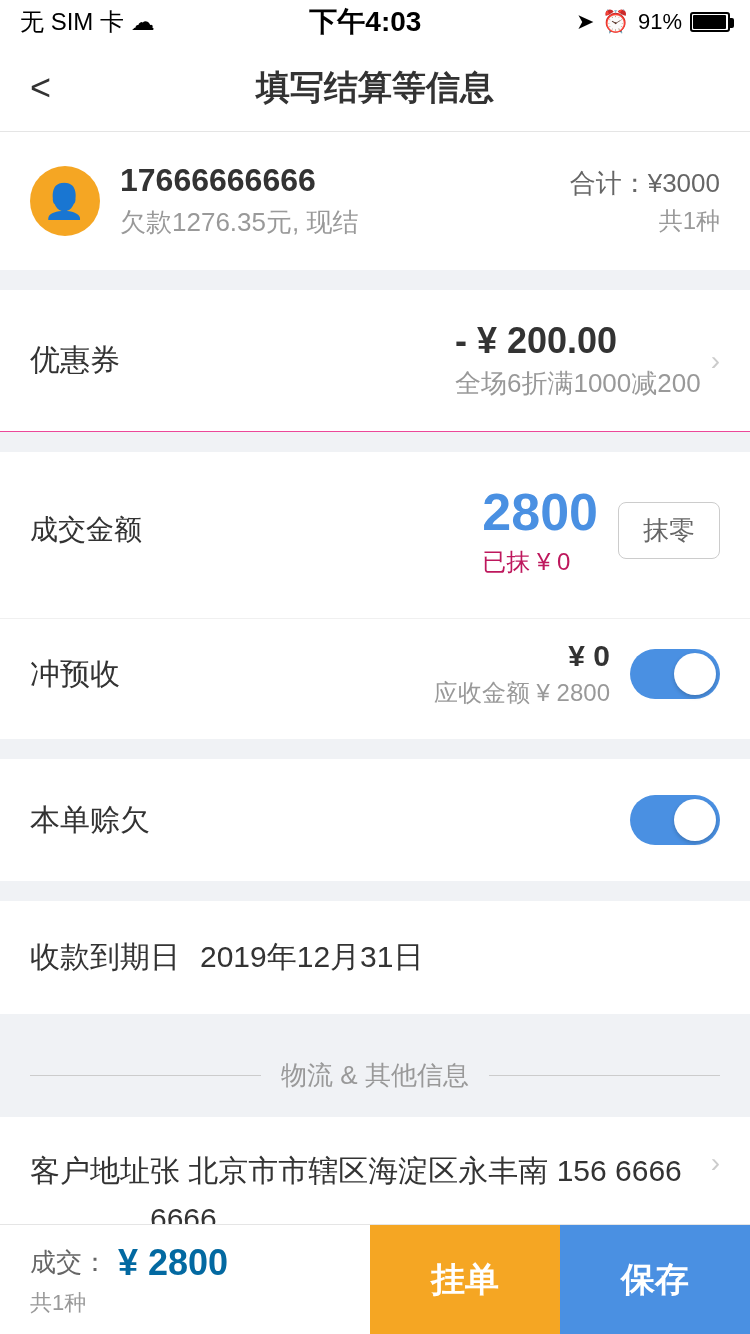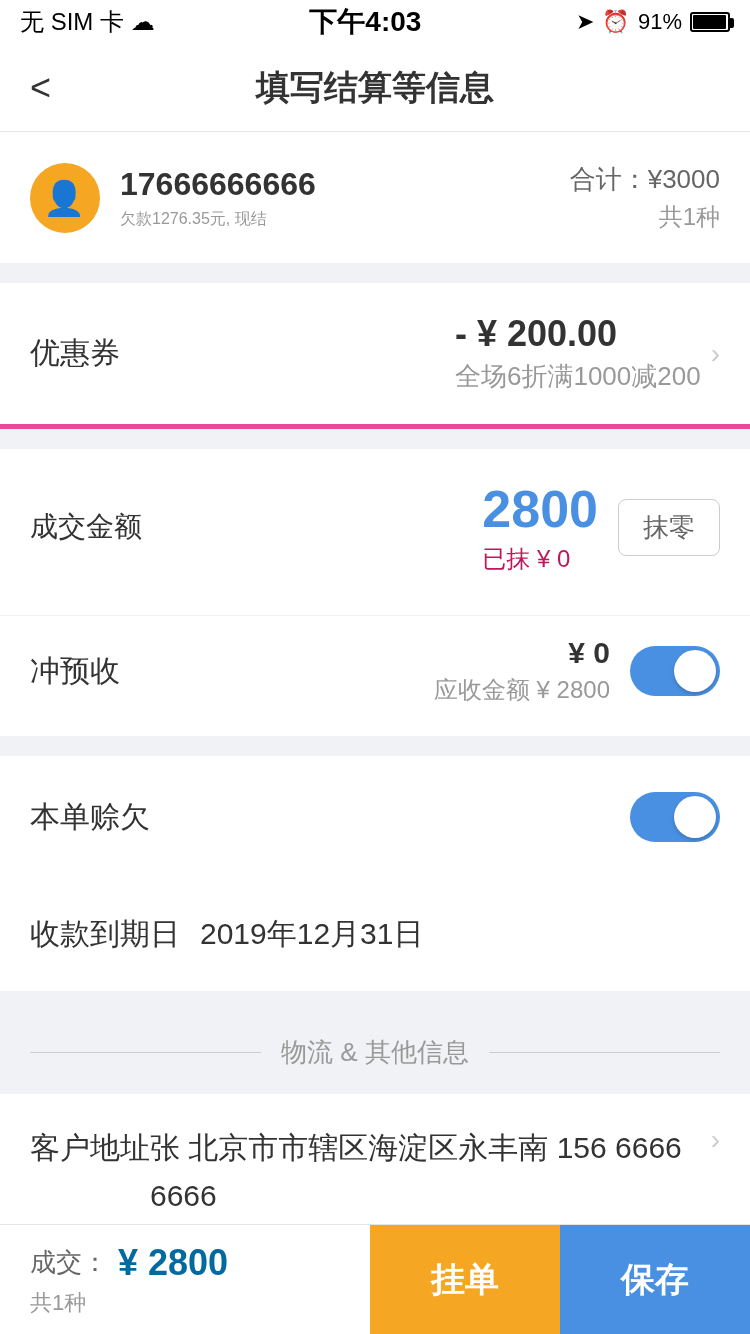--- a/index.html
+++ b/index.html
@@ -85,21 +85,21 @@
       justify-content: center;
       font-size: 34px;
       color: #fff;
     }
     .customer-info .phone {
       font-size: 32px;
       font-weight: 600;
       color: #333;
     }
     .customer-info .debt {
-      font-size: 16px;
+      font-size: 26px;
       color: #999;
       margin-top: 6px;
     }
     .customer-right {
       text-align: right;
     }
     .customer-right .total-label {
       font-size: 26px;
       color: #666;
     }
@@ -109,21 +109,21 @@
       margin-top: 4px;
     }
 
     
     .row-item {
       display: flex;
       align-items: center;
       justify-content: space-between;
       padding: 30px;
       background: #fff;
-      border-bottom: 5px solid #ec4899;
+      border-bottom: 1px solid #ec4899;
     }
     .row-label {
       font-size: 30px;
       color: #333;
     }
     .row-right {
       display: flex;
       align-items: center;
       gap: 10px;
     }
@@ -244,20 +244,21 @@
       box-shadow: 0 2px 4px rgba(0,0,0,0.2);
     }
 
     
     .debt-row {
       display: flex;
       align-items: center;
       justify-content: space-between;
       padding: 36px 30px;
       background: #fff;
+      margin-bottom: 20px;
     }
     .debt-label {
       font-size: 30px;
       color: #333;
     }
 
     
     .due-date-row {
       display: flex;
       align-items: center;

